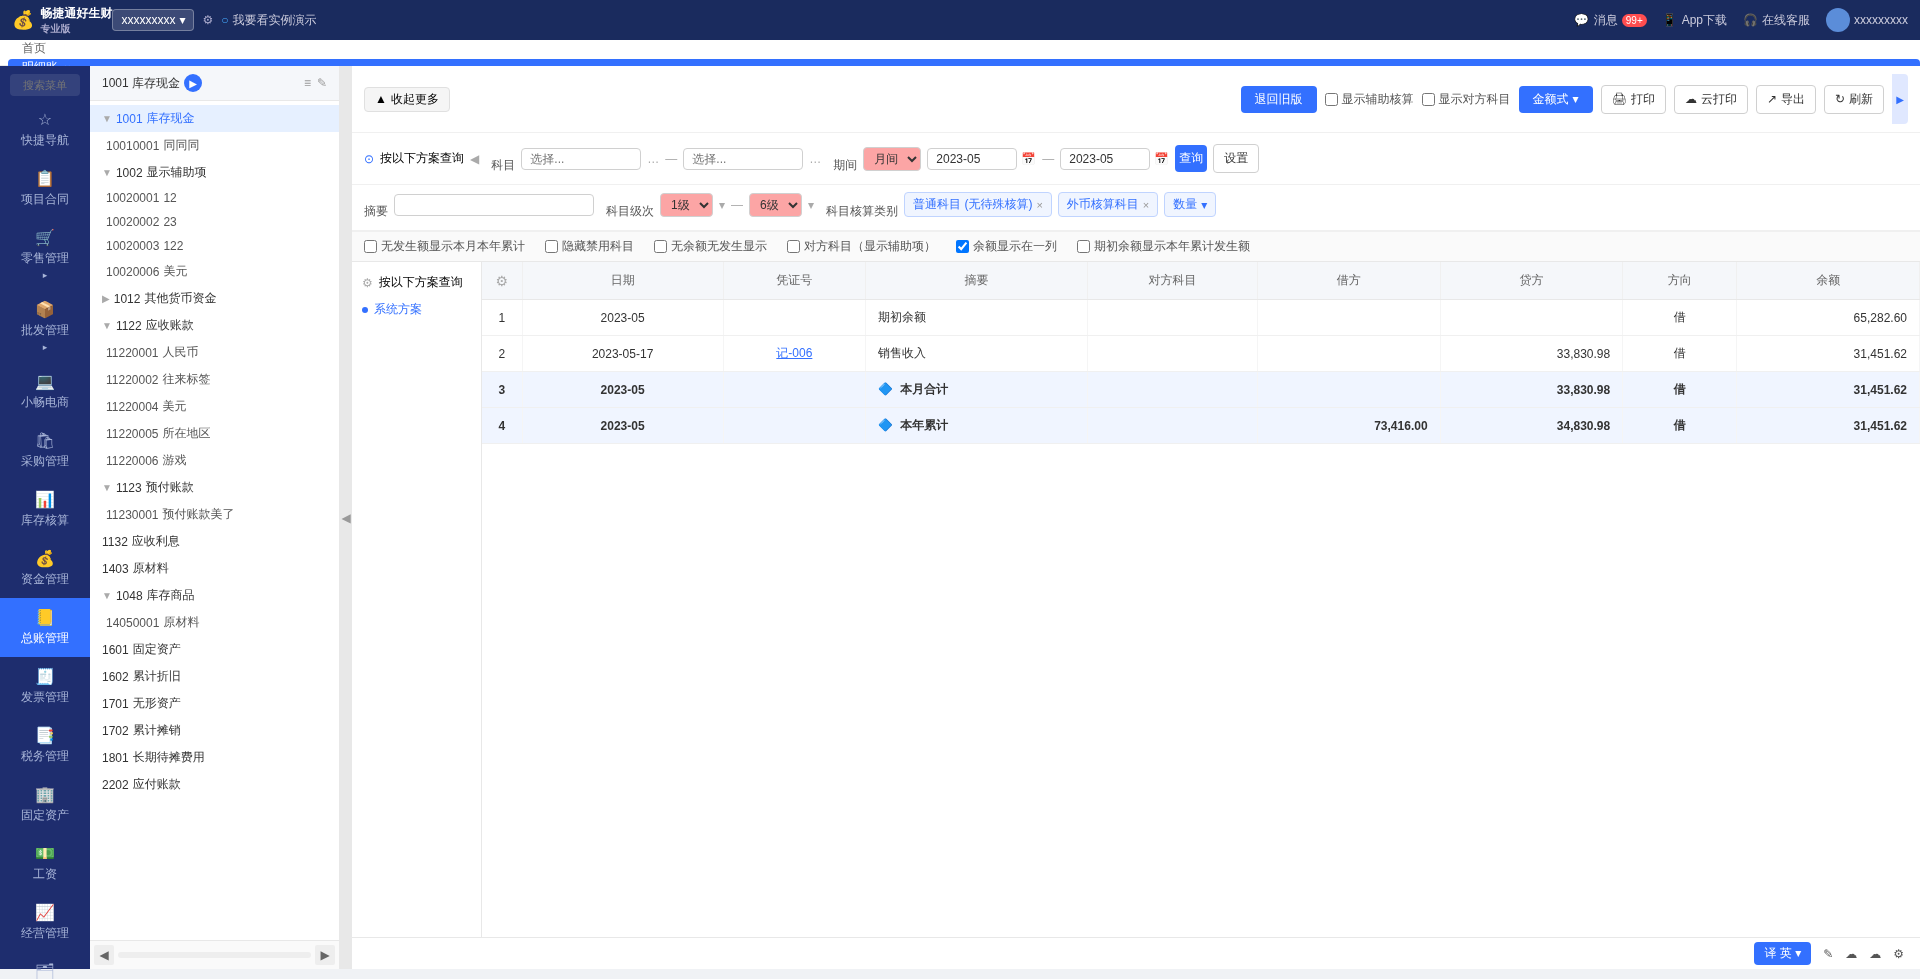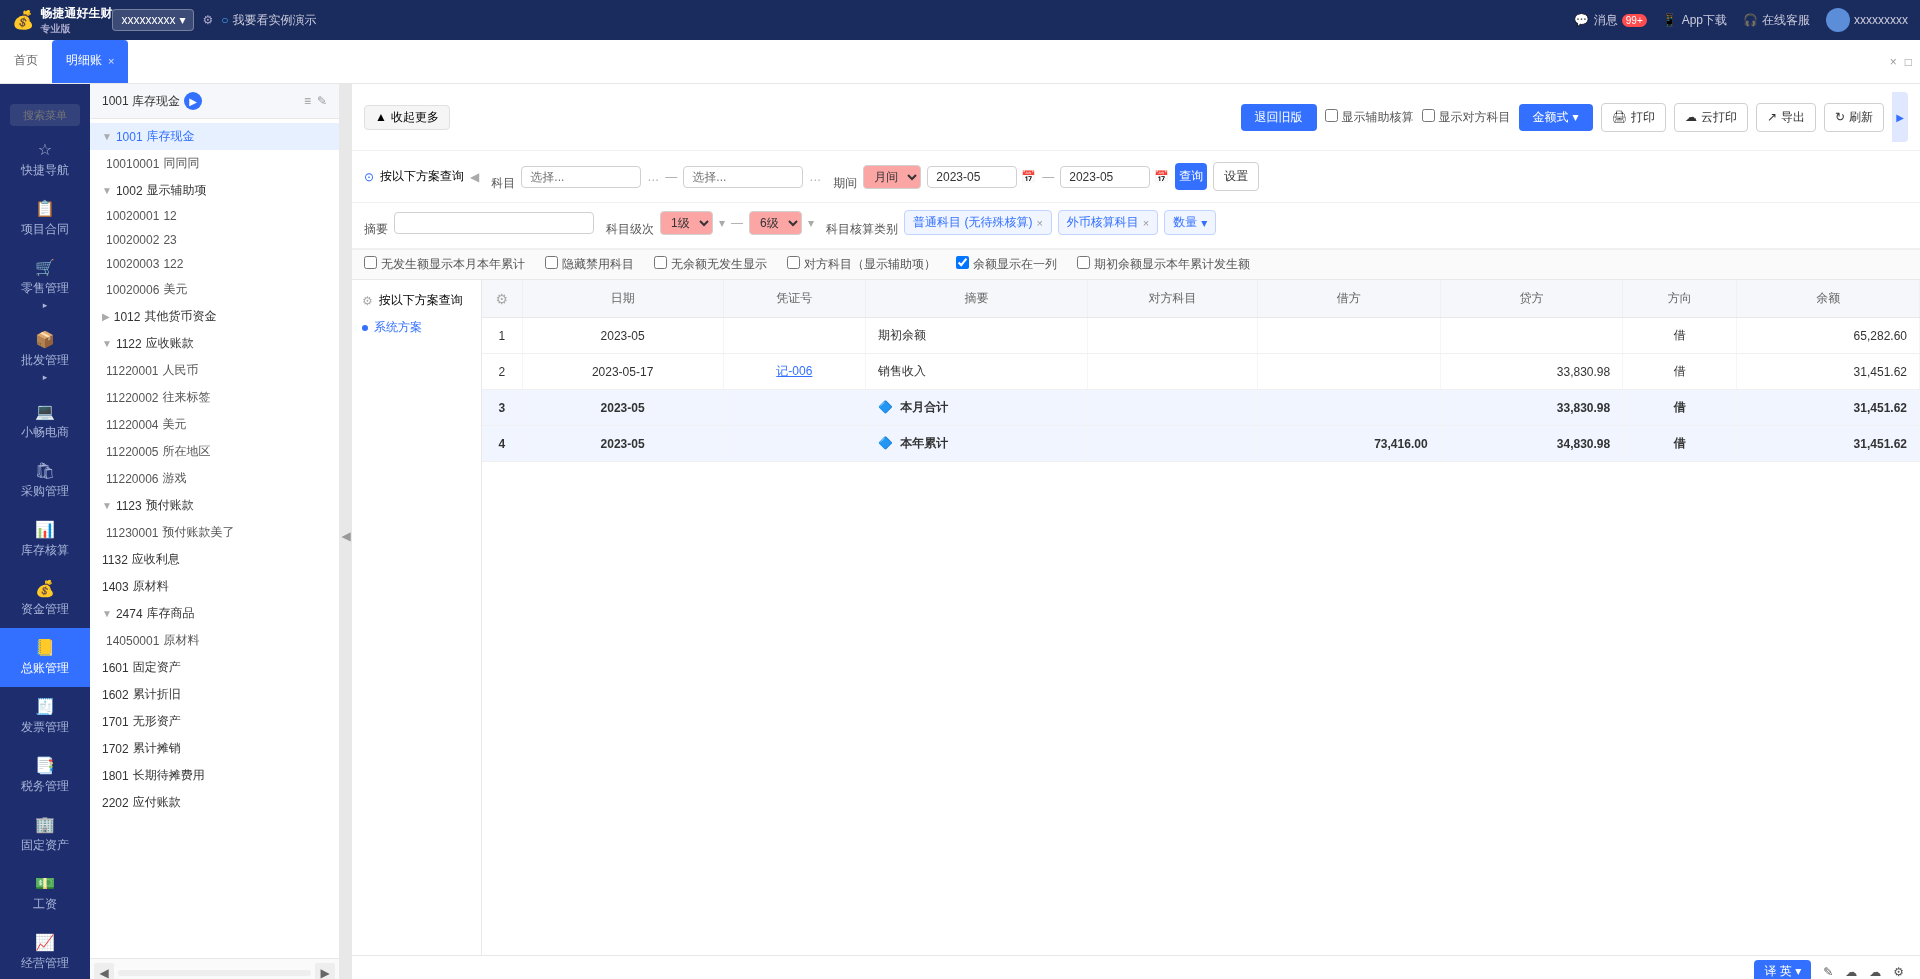--- a/index.html
+++ b/index.html
@@ -72,26 +72,27 @@
     .avatar {
       width: 24px;
       height: 24px;
       border-radius: 50%;
       background: #5b8dd9;
       display: inline-block;
     }
 
     
     .tab-bar {
-      height: 44px;
+      height: 26px;
       background: #fff;
       display: flex;
       align-items: stretch;
       border-bottom: 1px solid #e8e8e8;
-      padding-left: 0;
+      padding-left: 8px;
+      flex-direction: column;
     }
     .tab {
       display: flex;
       align-items: center;
       padding: 0 14px;
       cursor: pointer;
       color: #666;
       border-bottom: 2px solid transparent;
       gap: 6px;
       font-size: 13px;
@@ -122,21 +123,21 @@
     }
 
     
     .sidebar {
       width: 90px;
       background: #1e2d6e;
       color: #a8b5d8;
       display: flex;
       flex-direction: column;
       align-items: center;
-      padding-top: 20px;
+      padding-top: 8px;
       flex-shrink: 0;
     }
     .sidebar-search {
       width: 70px;
       background: rgba(255,255,255,0.1);
       border: none;
       border-radius: 4px;
       padding: 5px 8px;
       color: #fff;
       font-size: 11px;
@@ -313,21 +314,21 @@
       border-radius: 4px;
       padding: 5px 14px;
       cursor: pointer;
       font-size: 12px;
       display: flex;
       align-items: center;
       gap: 4px;
     }
     .checkbox-group {
       display: flex;
-      align-items: flex-start;
+      align-items: center;
       gap: 4px;
       font-size: 12px;
       color: #555;
     }
     .checkbox-group input { cursor: pointer; }
 
     
     .filter-form {
       display: flex;
       flex-wrap: wrap;
@@ -731,21 +732,21 @@
           <div class="tree-item parent">
             <span>1132</span>
             <span>应收利息</span>
           </div>
           <div class="tree-item parent">
             <span>1403</span>
             <span>原材料</span>
           </div>
           <div class="tree-item parent">
             <span class="triangle">▼</span>
-            <span>2474</span>
+            <span>1048</span>
             <span>库存商品</span>
           </div>
           <div class="tree-item child">
             <span>14050001</span>
             <span>原材料</span>
           </div>
           <div class="tree-item parent">
             <span>1601</span>
             <span>固定资产</span>
           </div>

